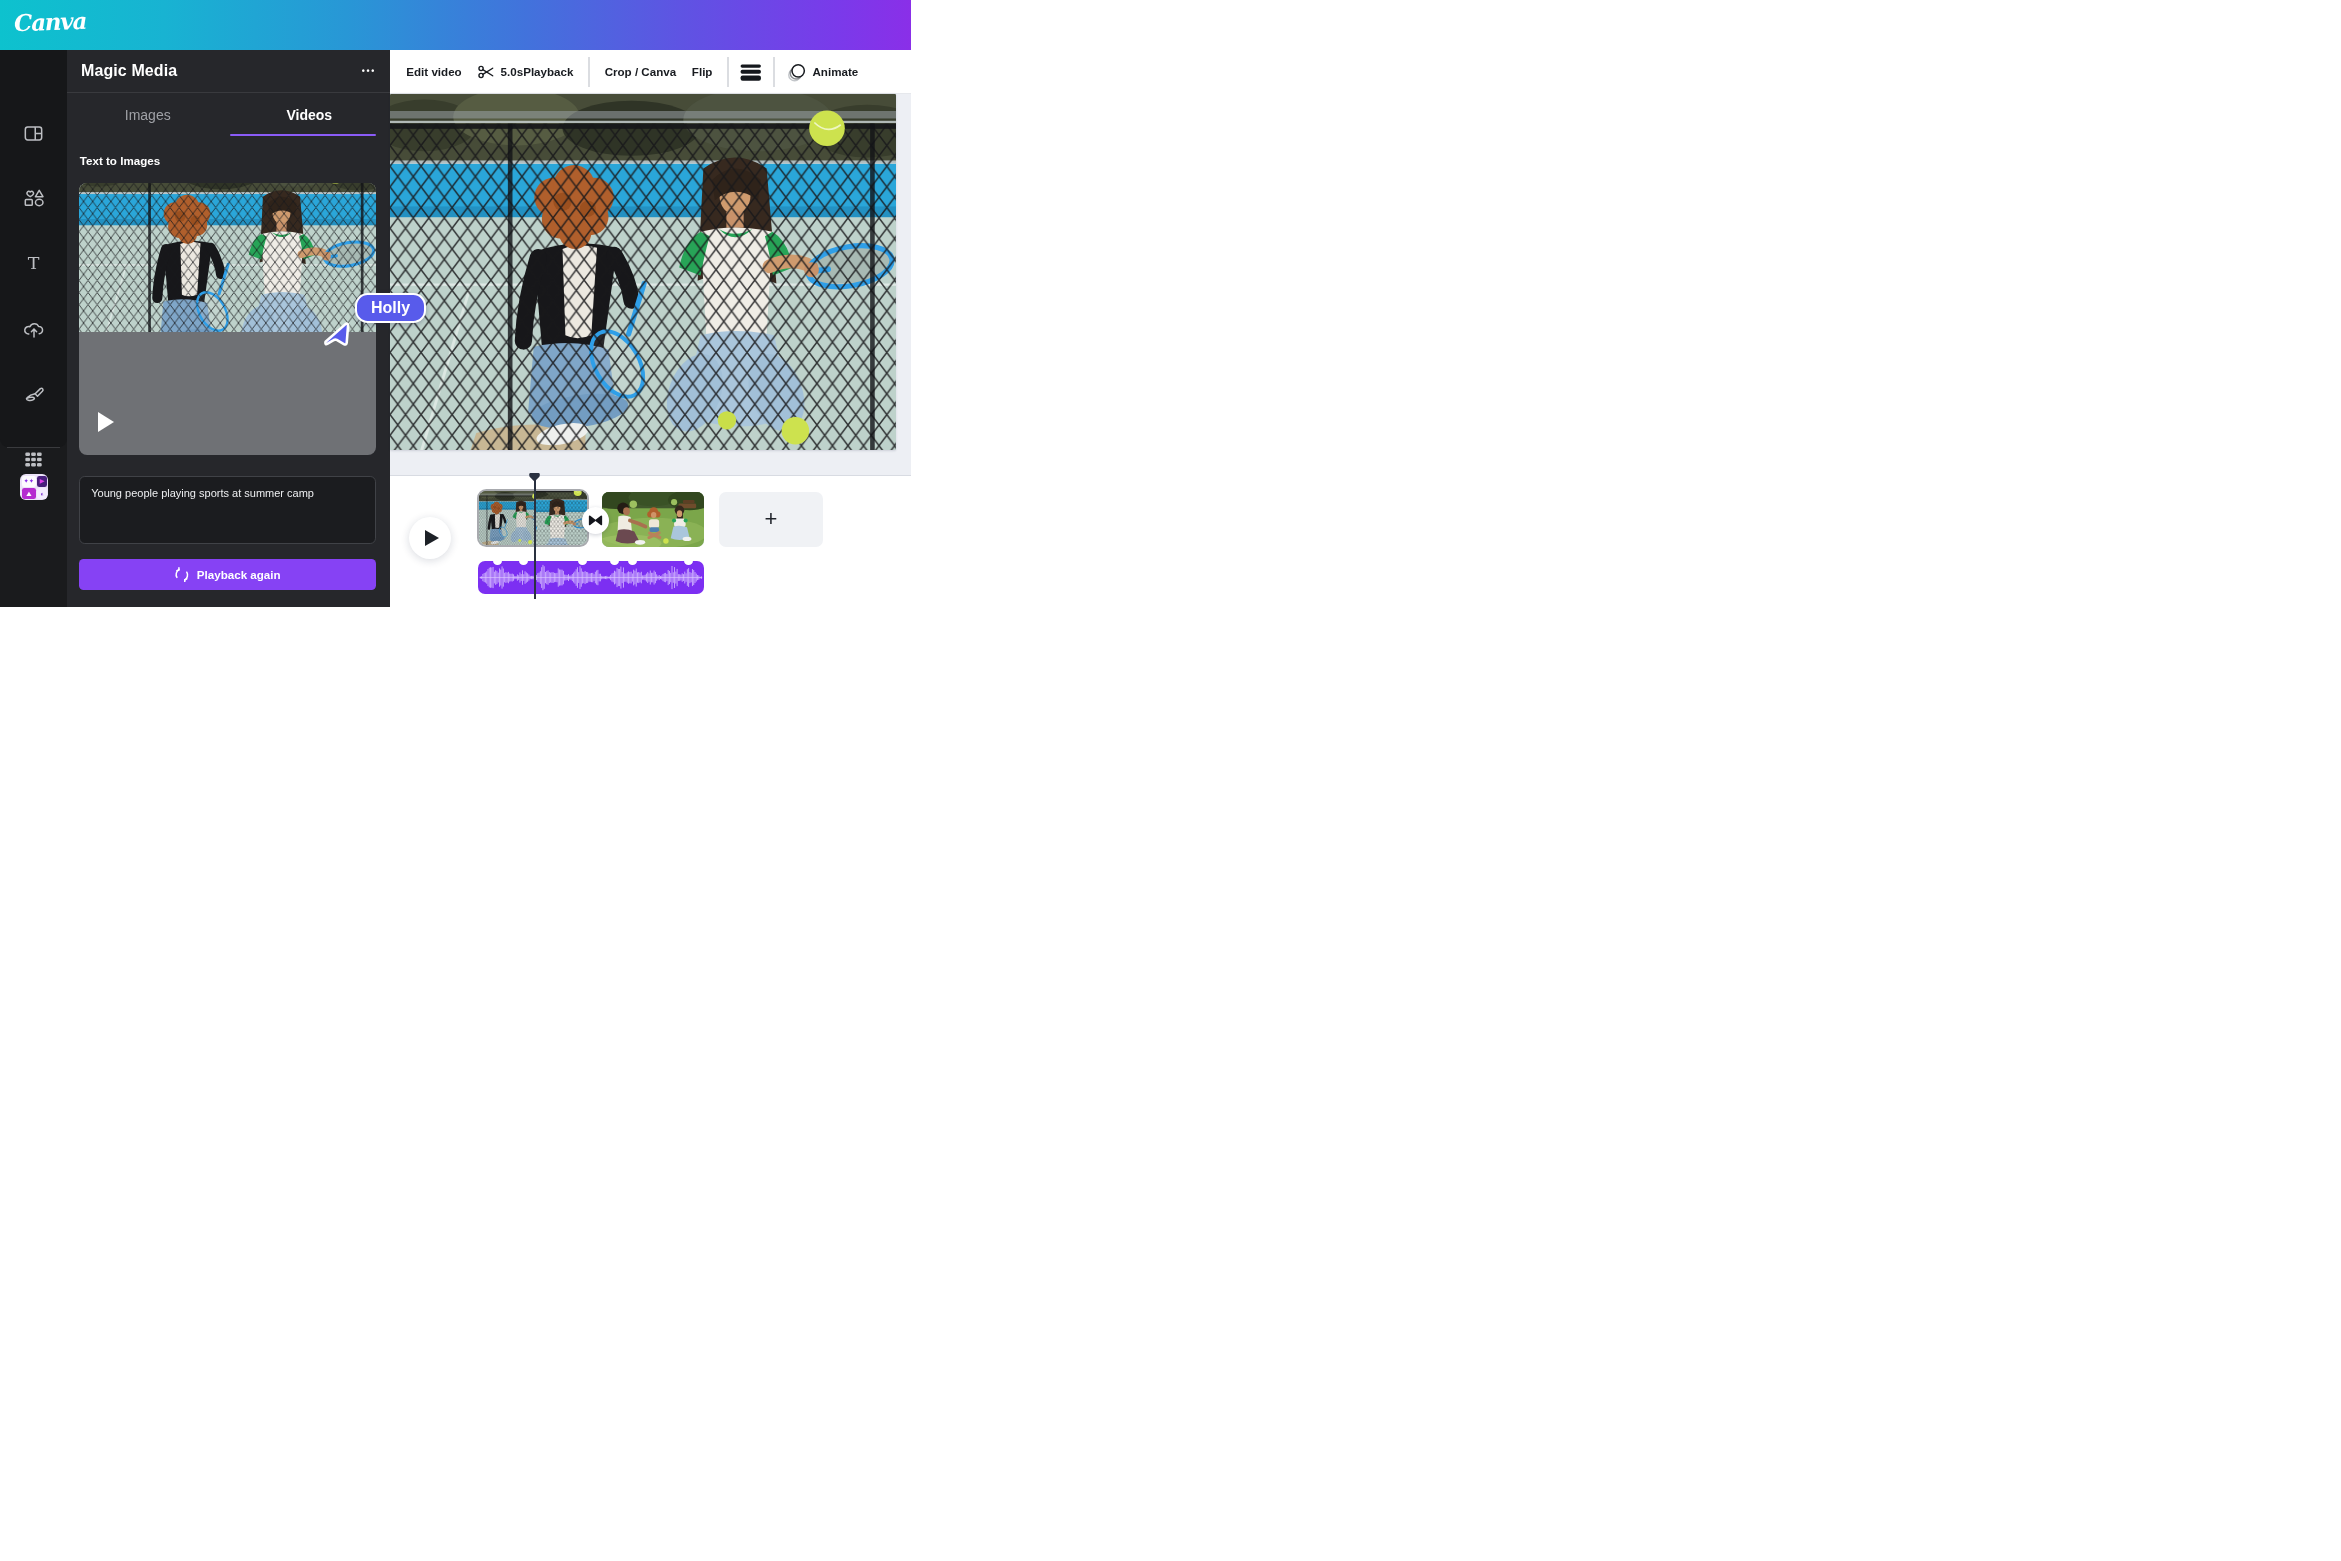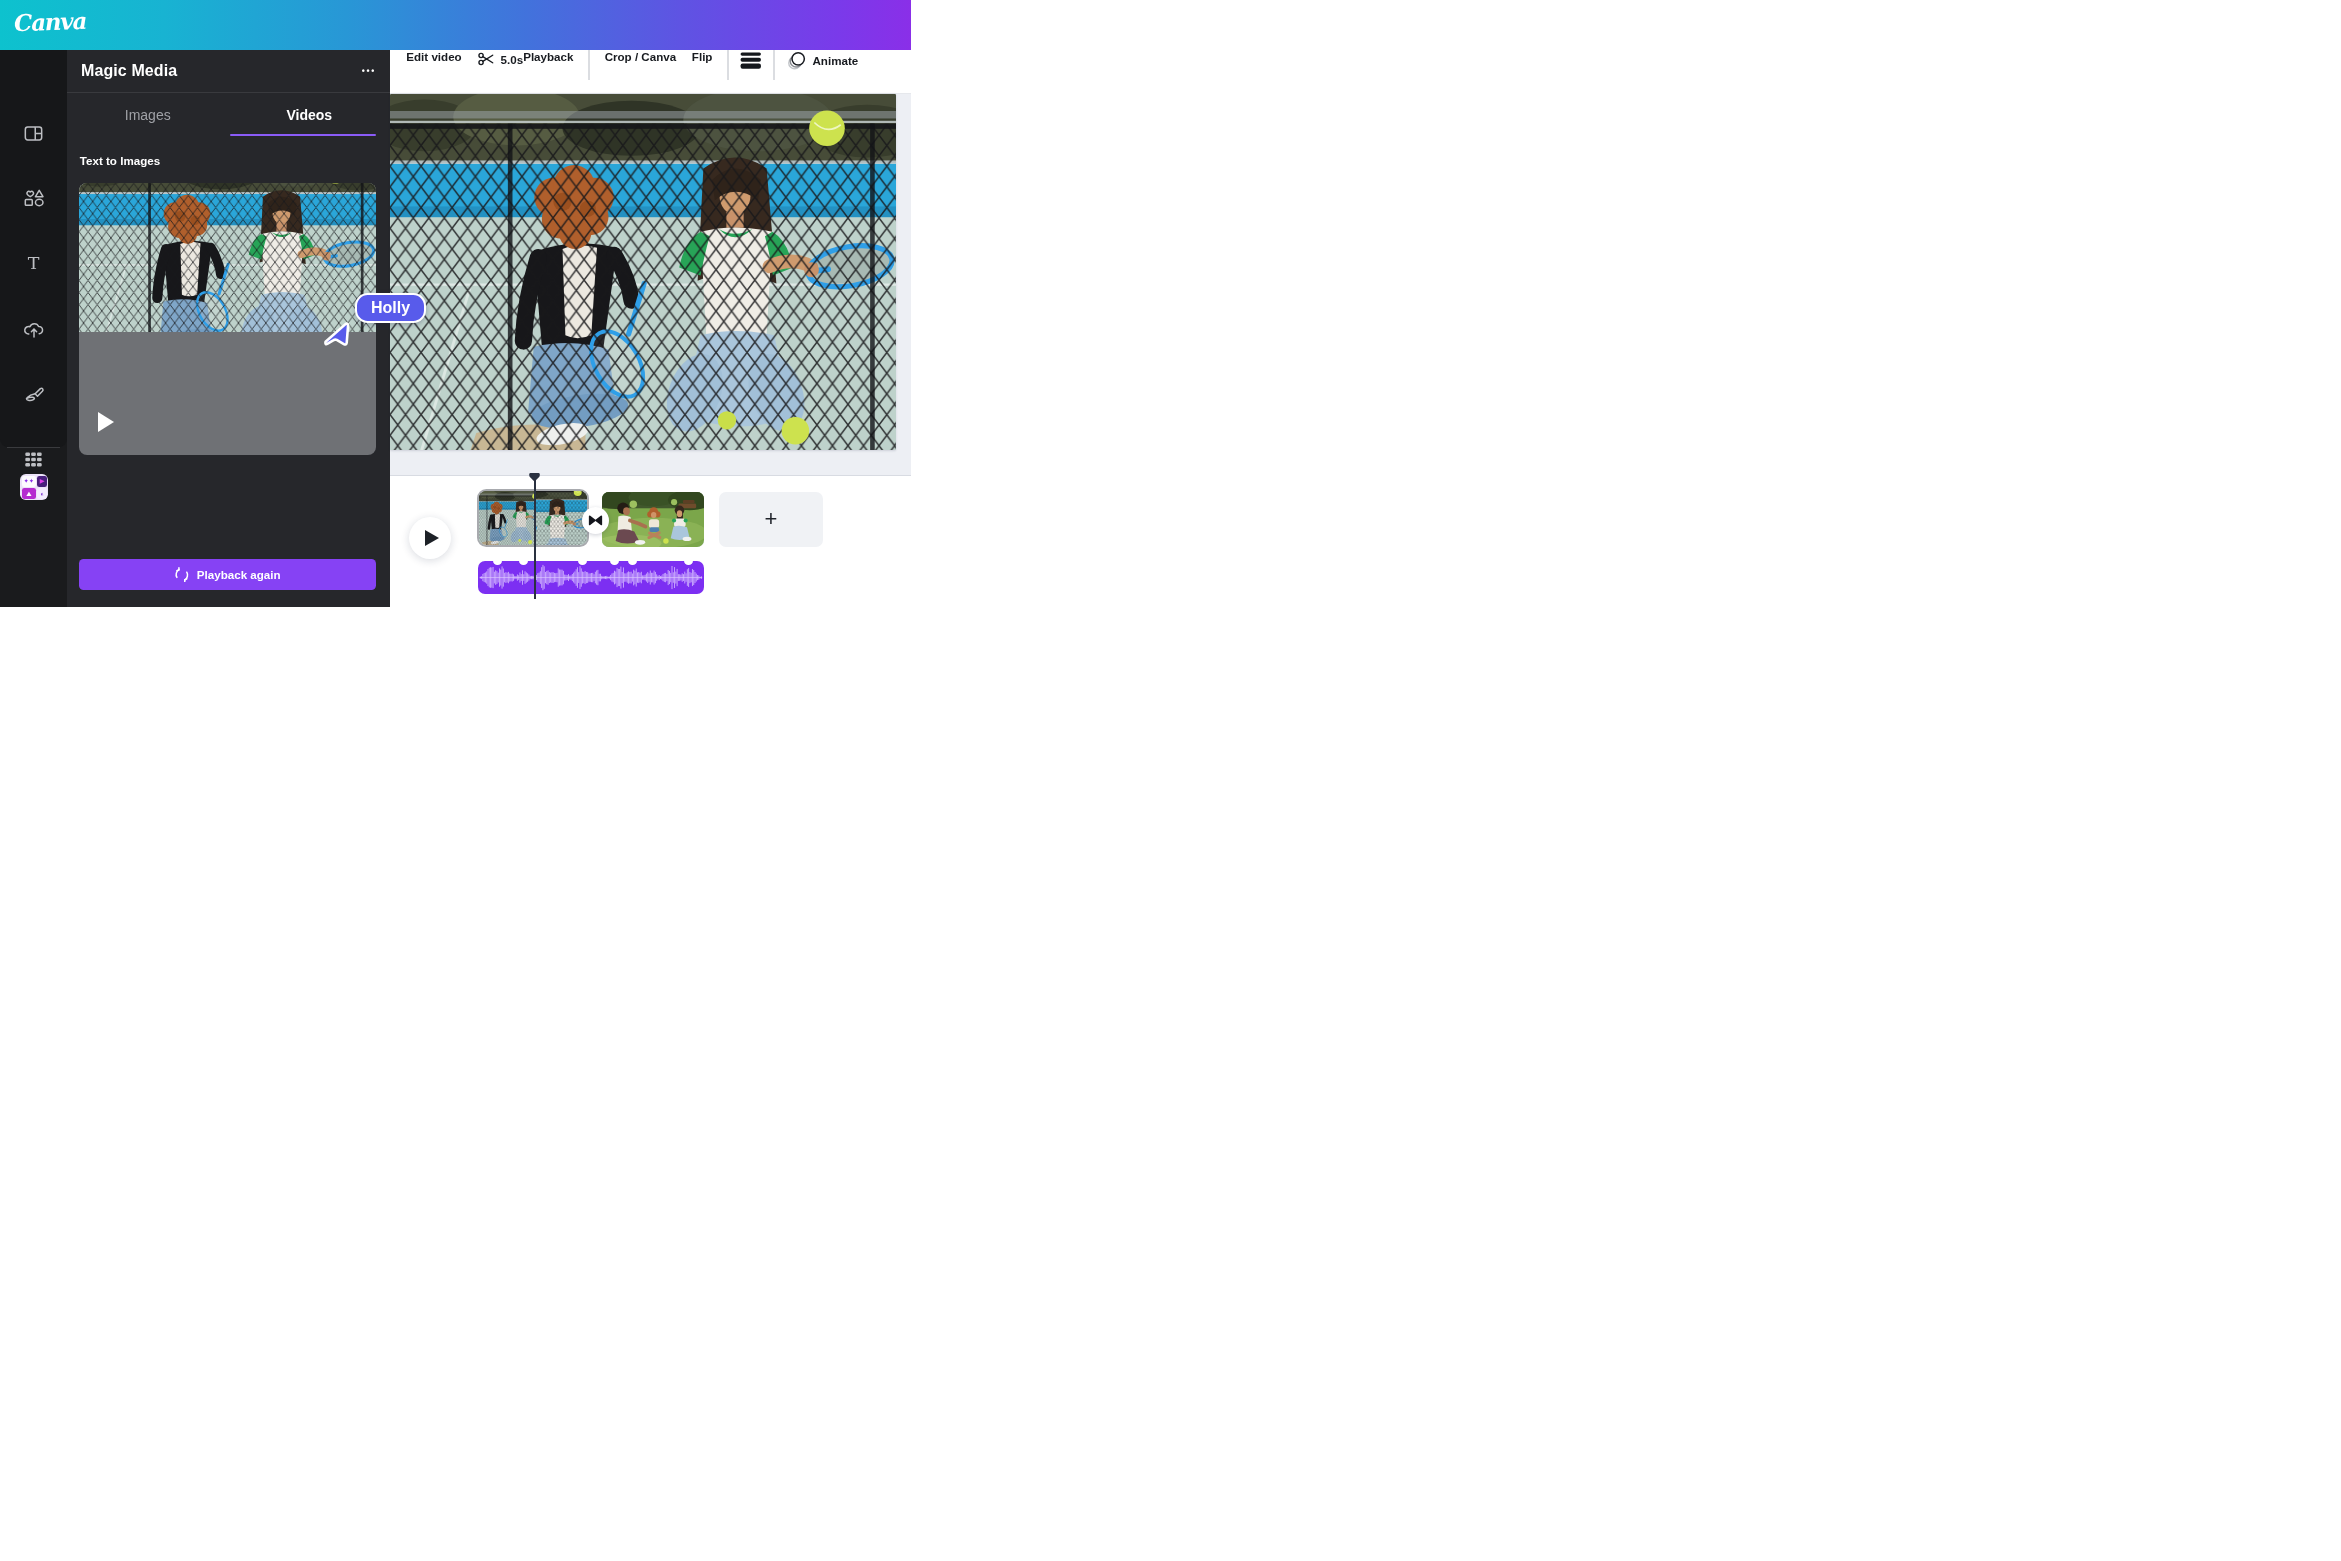--- a/index.html
+++ b/index.html
@@ -44,21 +44,21 @@
     border-left:16.3px solid #fff; border-top:10.5px solid transparent; border-bottom:10.5px solid transparent; }
   .prompt-box { position:absolute; left:11.6px; top:426px; width:297px; height:68px; border-radius:5.8px;
     background:#1b1c1f; border:1.2px solid #404247; padding:9.3px 11.6px; color:#edeef0; font-size:11px; line-height:1.4; cursor:text; }
   .generate-btn { position:absolute; left:11.6px; top:509px; width:297px; height:31px; border-radius:4.6px;
     background:var(--accent,#8642f4); border:none; color:#fff; font-size:11.6px; font-weight:600;
     display:flex; align-items:center; justify-content:center; gap:7.6px; cursor:pointer; font-family:inherit; }
 
   
   .editor { position:absolute; left:390px; top:50px; right:0; bottom:0; background:#edeff4; }
   .toolbar { position:absolute; left:0; top:0; right:0; height:44px; background:#fff; border-bottom:1.2px solid #e6e8ec;
-    display:flex; align-items:flex-start; padding-left:16.3px; color:#181b20; }
+    display:flex; align-items:center; padding-left:16.3px; color:#181b20; }
   .tb-label { font-size:11.6px; font-weight:600; white-space:nowrap; cursor:pointer; }
   .tb-group { display:flex; align-items:center; gap:5.2px; cursor:pointer; }
   .tb-div { width:1.2px; height:30px; background:#dbdde1; }
   .canvas-area { position:absolute; left:0; top:44px; right:0; height:382px; background:#edeff4; border-bottom:1.2px solid #d8dbe2; }
   .photo { position:absolute; left:15px; top:12.8px; width:506px; height:356px; overflow:hidden; border-radius:1.2px;
     box-shadow:0 0.6px 2.3px rgba(20,30,60,.14); cursor:pointer; }
   .scene { position:absolute; inset:0; }
   .scene svg { display:block; width:100%; height:100%; }
 
   
@@ -249,20 +249,21 @@
   <rect x="835" y="52" width="8" height="568" fill="#121316" opacity="0.8"></rect>
   <circle cx="760" cy="60" r="31" fill="#cde24e"></circle>
             <path d="M738 50 Q760 72 784 54" stroke="#eef6c2" stroke-width="3" fill="none"></path>
   <circle cx="705" cy="586" r="24" fill="#cde24e"></circle>
             <circle cx="586" cy="568" r="16" fill="#c9de49"></circle>
   </svg>
         </div>
       <div class="play-tri"></div>
     </div>
 
+    <div class="prompt-box">Young people playing sports at summer camp</div>
 
     <button class="generate-btn">
       <span style="display:flex">
           <svg width="15.7" height="15.7" viewBox="0 0 27 27" fill="none" stroke="#fff" stroke-width="2.6" stroke-linecap="round">
             <path d="M8.5 4.5 A 10 10 0 0 0 5 18"></path>
             <path d="M8.5 1.5 L8.5 5 L5 6.5"></path>
             <path d="M18.5 22.5 A 10 10 0 0 0 22 9"></path>
             <path d="M18.5 25.5 L18.5 22 L22 20.5"></path>
           </svg>
         </span>

